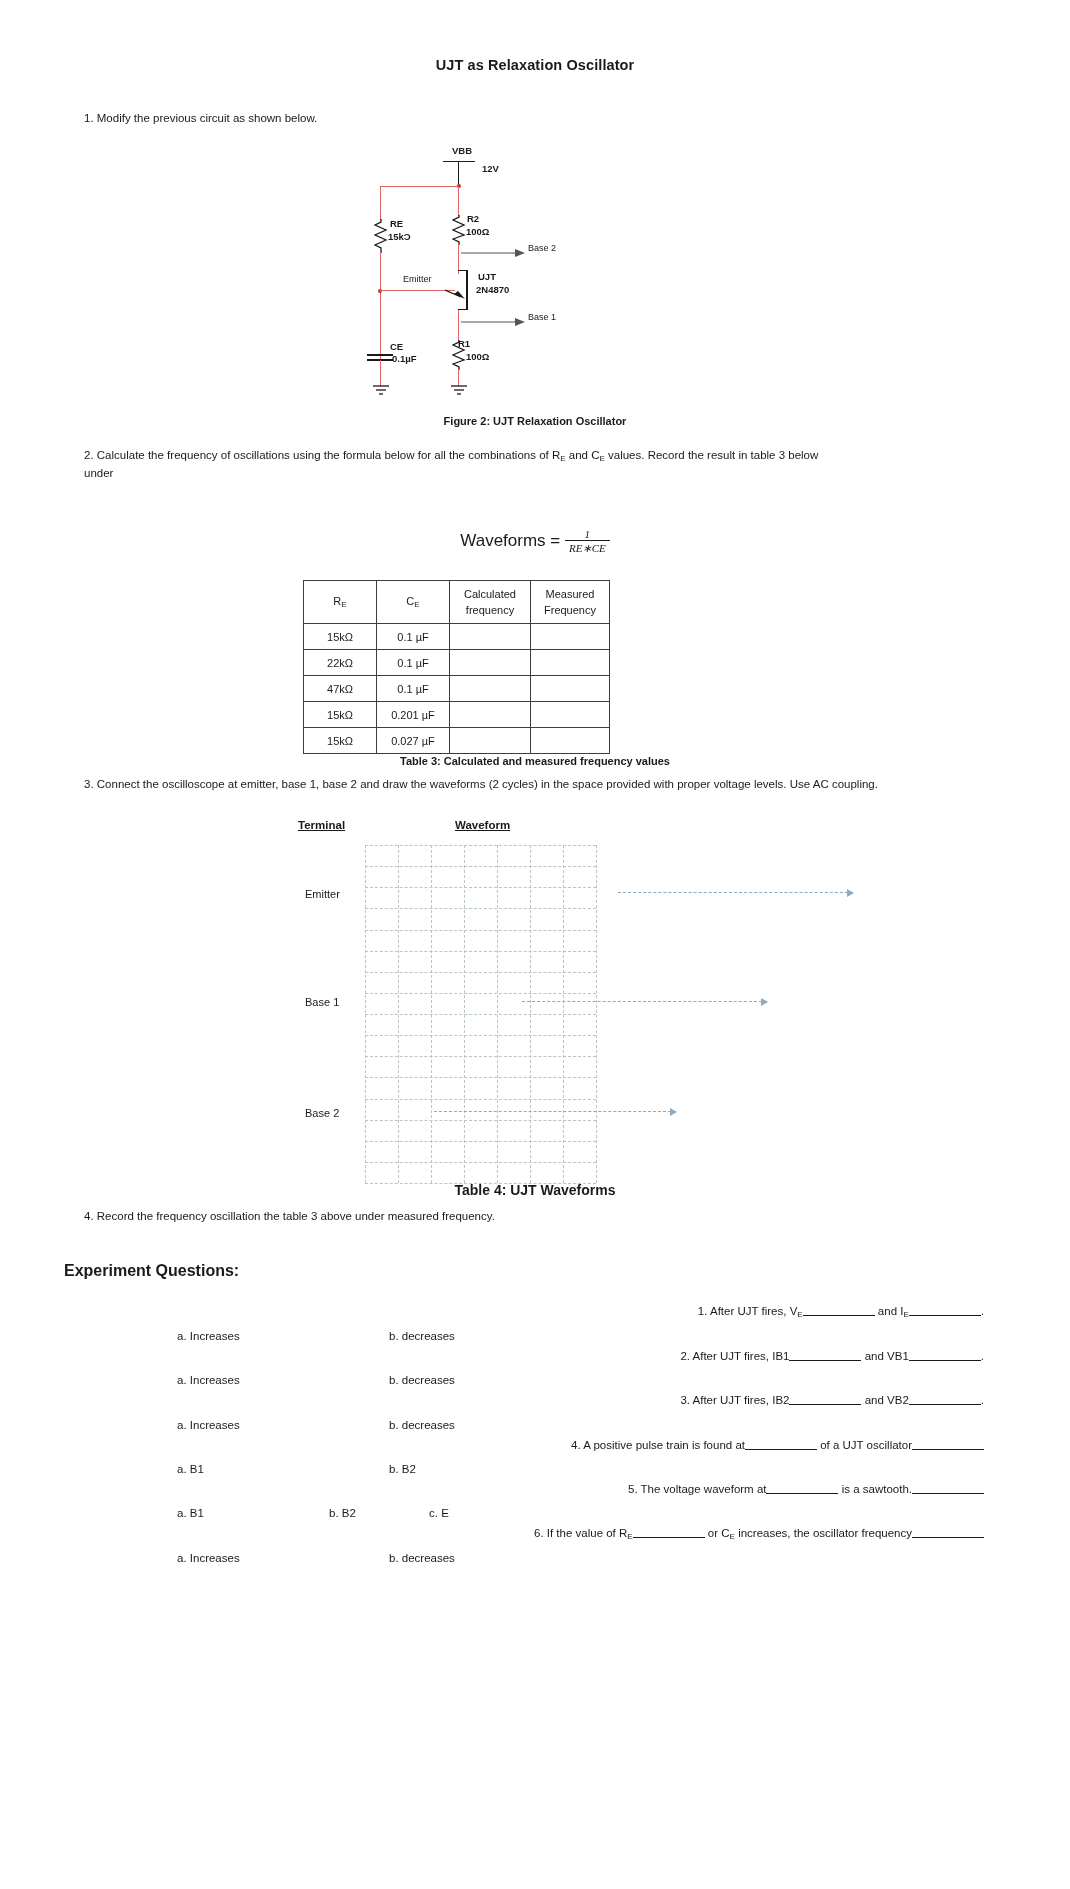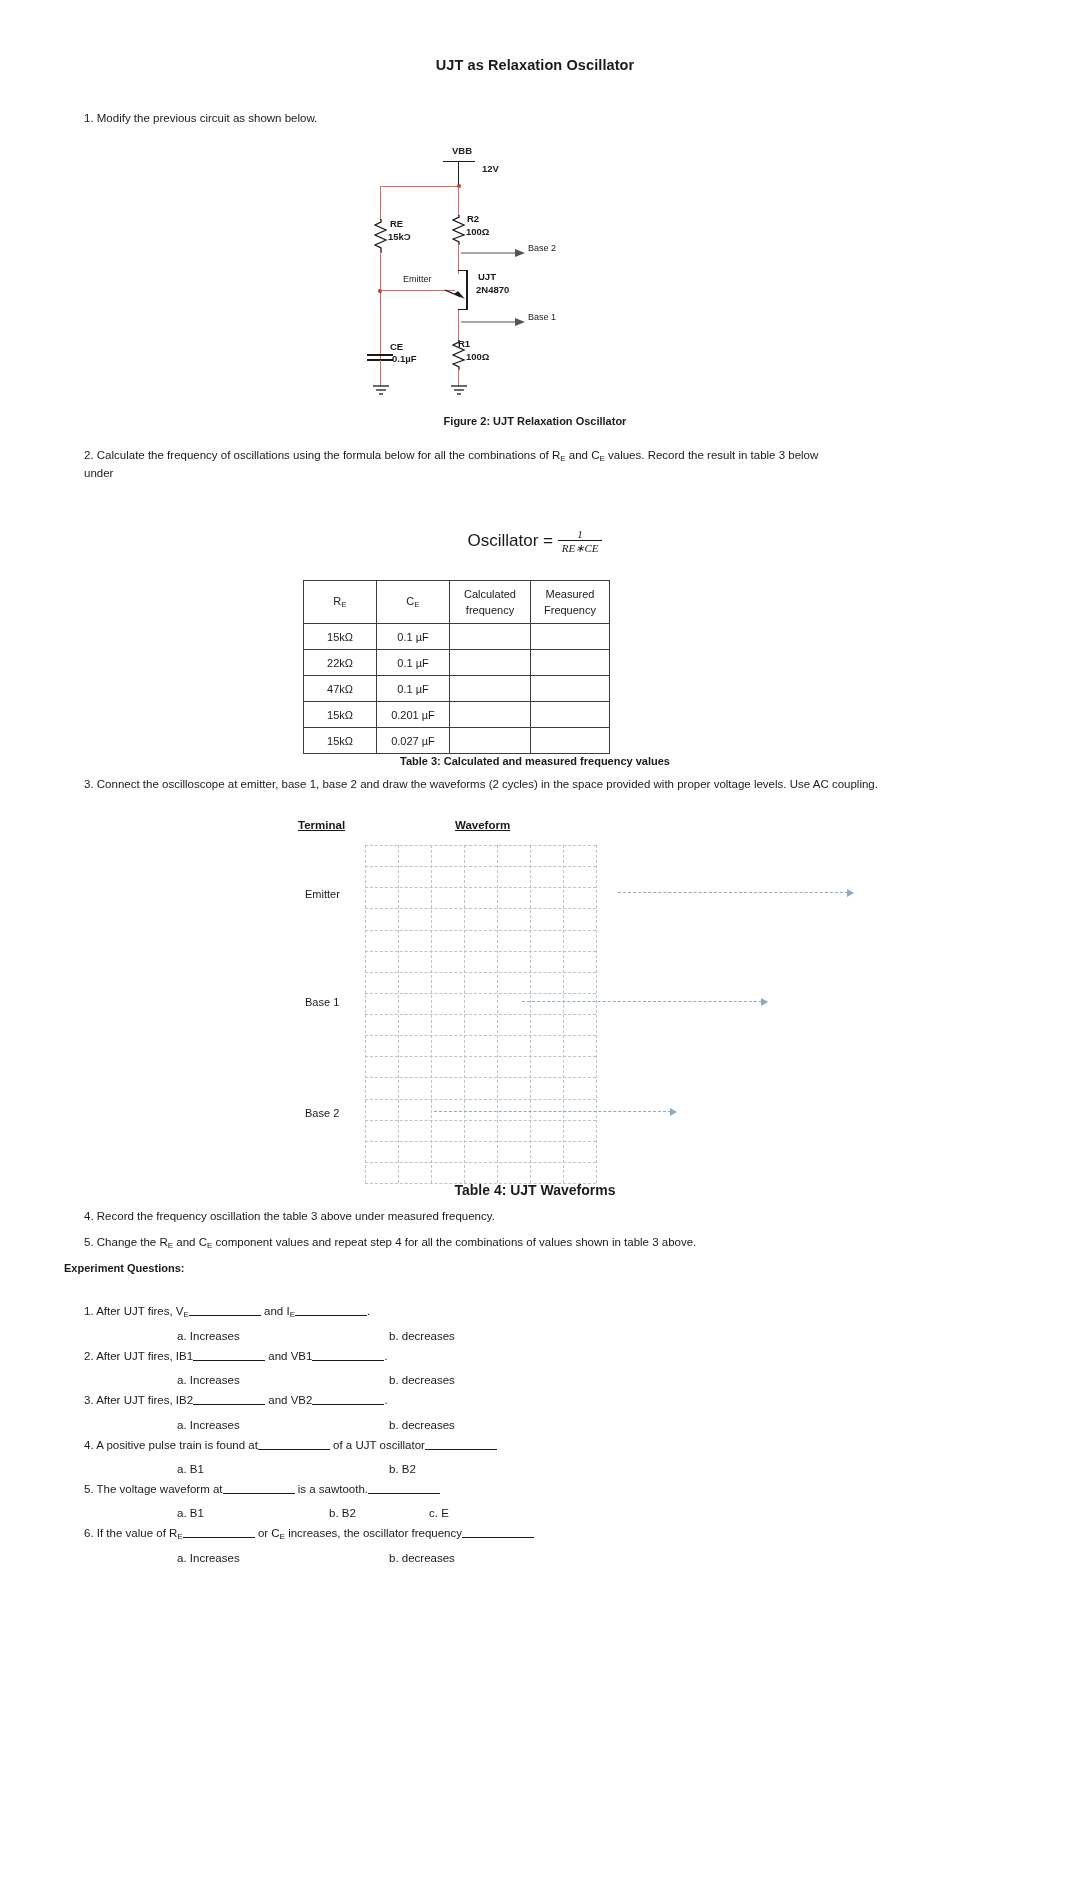--- a/index.html
+++ b/index.html
@@ -45,23 +45,23 @@
   .hd-term{left:298px;top:4px;}
   .hd-wave{left:455px;top:4px;}
   .grid{position:absolute;left:365px;top:30px;width:231px;height:152px;}
   .grid .gl{position:absolute;border-color:#b9c4cc;}
   .row-label{position:absolute;font-size:11px;}
   .arrow{position:absolute;height:0;border-top:1.2px dashed #8fa9bd;}
   .arrow:after{content:"";position:absolute;right:-1px;top:-4px;border-left:7px solid #8fa9bd;border-top:4px solid transparent;border-bottom:4px solid transparent;}
   .wv-cap{position:absolute;left:0;right:0;top:1182px;text-align:center;font-weight:bold;font-size:14px;}
 
   
-  .qhead{position:absolute;left:64px;top:1262px;font-weight:bold;font-size:11px;}
+  .qhead{position:absolute;left:64px;top:1262px;font-weight:bold;font-size:16px;}
   .qlist{position:absolute;left:84px;top:1303px;width:900px;font-size:11.5px;}
-  .q{position:relative;margin-bottom:6px;line-height:1.5;}
+  .q{position:relative;margin-bottom:6px;line-height:1.5;text-align:right;}
   .q .qt{display:block;}
   .opts{display:block;margin-top:7px;margin-left:45px;position:relative;height:14px;}
   .opt{position:absolute;top:0;}
   .blank{display:inline-block;border-bottom:1px solid #1a1a1a;height:11px;vertical-align:-1px;}
 </style>
 </head>
 <body>
 
 <div class="page">
 
@@ -146,21 +146,21 @@
     </svg>
   </div>
 
   <div class="fig-cap">Figure 2: UJT Relaxation Oscillator</div>
 
   <div class="step step2">
     <span>2. Calculate the frequency of oscillations using the formula below for all the combinations of R</span><sub>E</sub><span> and C</span><sub>E</sub><span> values. Record the result in table 3 below under</span>
   </div>
 
   <div class="formula">
-    <span>Oscillator = </span><span class="frac"><span class="num">1</span><span class="den">RE∗CE</span></span>
+    <span>Waveforms = </span><span class="frac"><span class="num">1</span><span class="den">RE∗CE</span></span>
   </div>
 
   <div class="tbl-wrap">
     <table class="t3">
       <thead>
         <tr>
           <th class="col-re"><span>R</span><sub>E</sub></th>
           <th class="col-ce"><span>C</span><sub>E</sub></th>
           <th class="col-calc"><span>Calculated</span><br><span>frequency</span></th>
           <th class="col-meas"><span>Measured</span><br><span>Frequency</span></th>
@@ -240,23 +240,20 @@
         <div class="gl" style="position: absolute; top: 338px; left: 0px; height: 0px; width: 231px; border-top: 1px dashed rgb(185, 196, 204);"></div>
       </div>
 
     <div class="arrow" style="left:618px;top:77px;width:235px;"></div>
     <div class="arrow" style="left:522px;top:186px;width:245px;"></div>
     <div class="arrow" style="left:434px;top:296px;width:242px;"></div>
   </div>
   <div class="wv-cap">Table 4: UJT Waveforms</div>
 
   <div class="step step4">4. Record the frequency oscillation the table 3 above under measured frequency.</div>
-  <div class="step step5">
-    <span>5. Change the R</span><sub>E</sub><span> and C</span><sub>E</sub><span> component values and repeat step 4 for all the combinations of values shown in table 3 above.</span>
-  </div>
 
   <div class="qhead">Experiment Questions:</div>
   <div class="qlist" id="qlist">
       <div class="q">
         <span class="qt"><span>1. After UJT fires, V</span><sub>E</sub><span class="blank" style="width: 72px;">&nbsp;</span><span> and I</span><sub>E</sub><span class="blank" style="width: 72px;">&nbsp;</span><span>.</span></span>
         <span class="opts">
           <span class="opt" style="left: 48px;">a. Increases</span>
           <span class="opt" style="left: 260px;">b. decreases</span>
         </span>
       </div>

